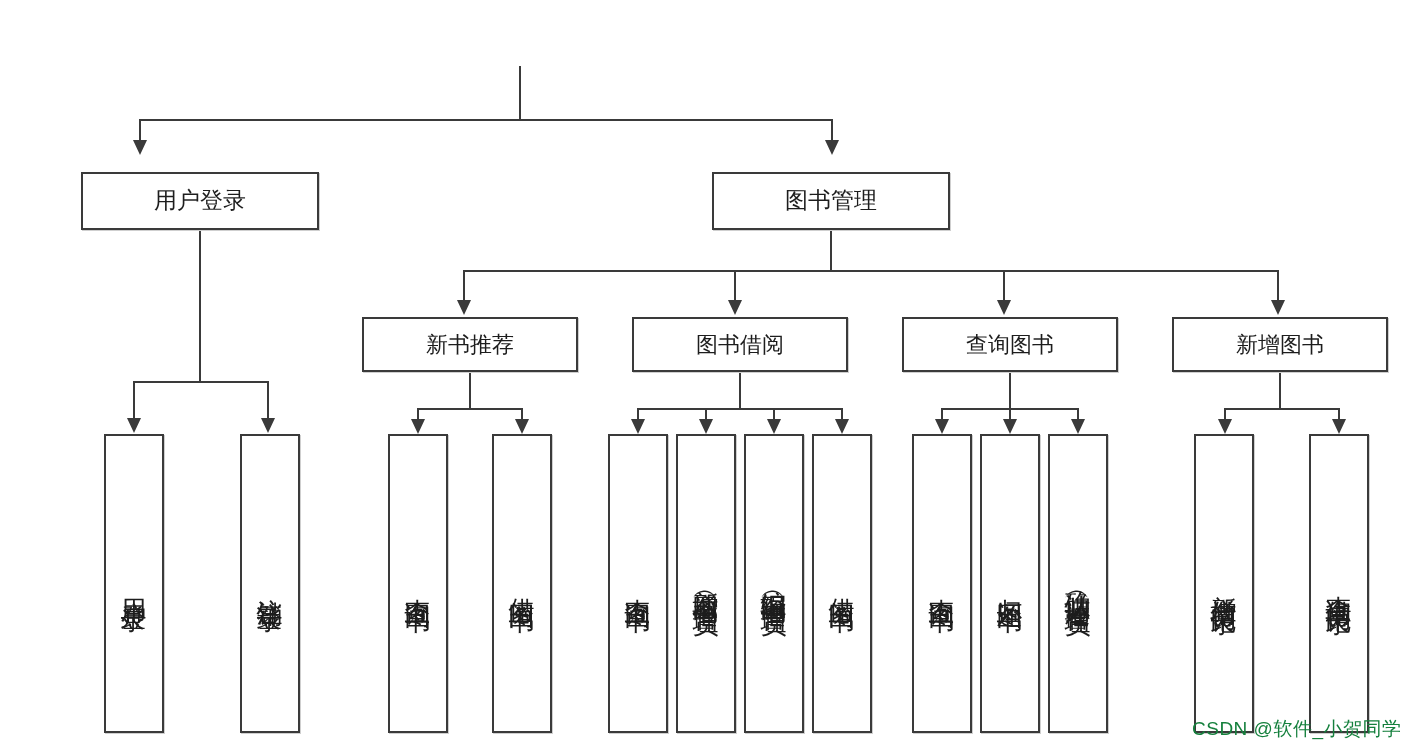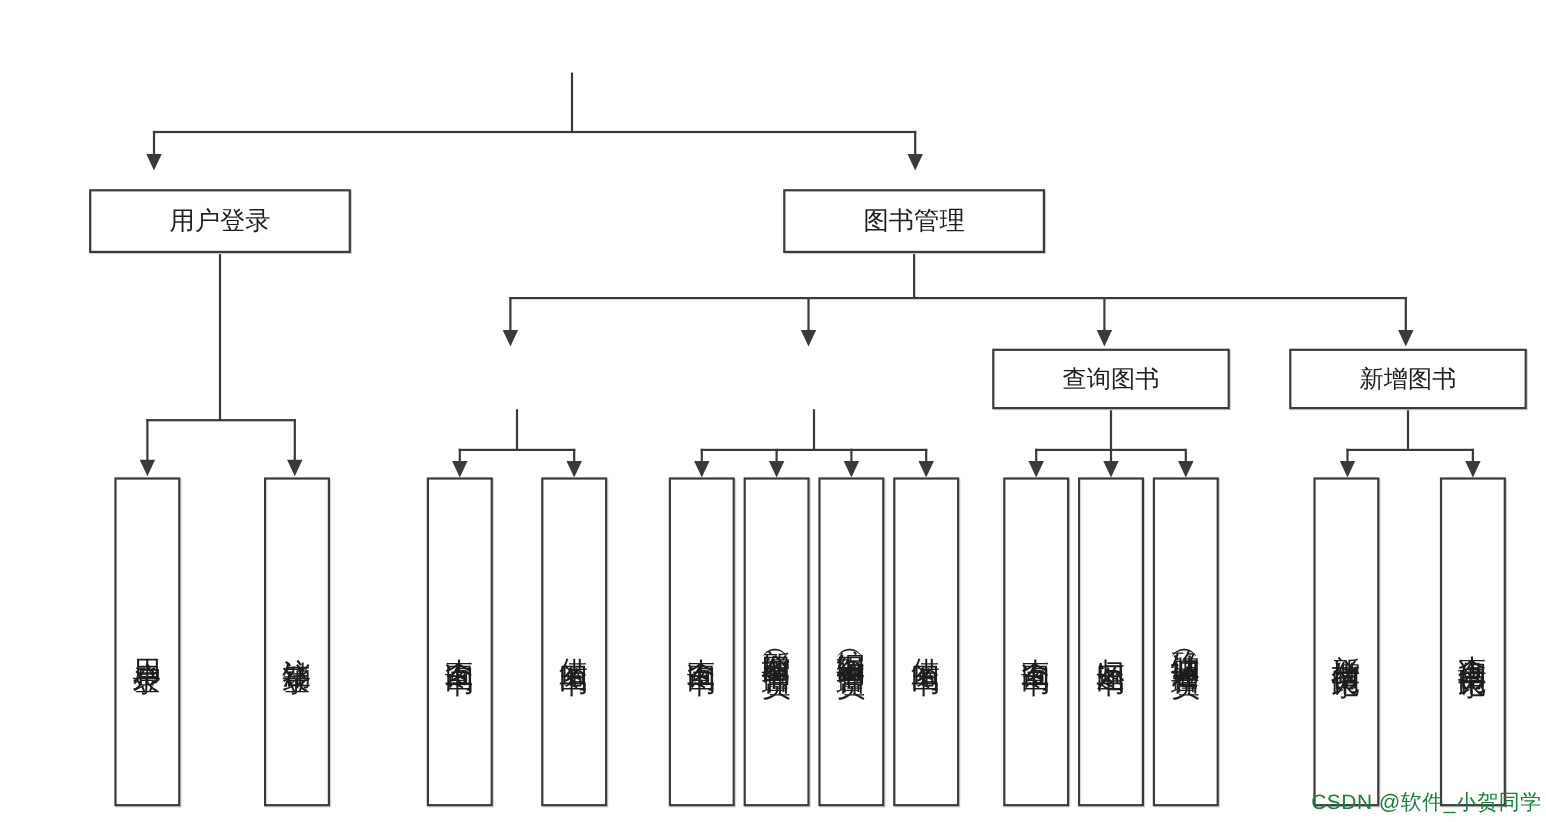--- a/index.html
+++ b/index.html
@@ -115,20 +115,26 @@
 
   <div class="vline" style="left:734px; top:270px; width:2px; height:31px;"></div>
   <div class="arrow" style="left:728px; top:300px;"></div>
 
   <div class="vline" style="left:1003px; top:270px; width:2px; height:31px;"></div>
   <div class="arrow" style="left:997px; top:300px;"></div>
 
   <div class="vline" style="left:1277px; top:270px; width:2px; height:31px;"></div>
   <div class="arrow" style="left:1271px; top:300px;"></div>
 
+  <div class="node lvl3" style="left:362px; top:317px; width:216px; height:55px;">
+    <span class="lbl">新书推荐</span>
+  </div>
+  <div class="node lvl3" style="left:632px; top:317px; width:216px; height:55px;">
+    <span class="lbl">图书借阅</span>
+  </div>
   <div class="node lvl3" style="left:902px; top:317px; width:216px; height:55px;">
     <span class="lbl">查询图书</span>
   </div>
   <div class="node lvl3" style="left:1172px; top:317px; width:216px; height:55px;">
     <span class="lbl">新增图书</span>
   </div>
 
   <div class="vline" style="left:469px; top:372px; width:2px; height:37px;"></div>
   <div class="hline" style="left:417px; top:408px; width:106px; height:2px;"></div>
   <div class="vline" style="left:417px; top:408px; width:2px; height:12px;"></div>

